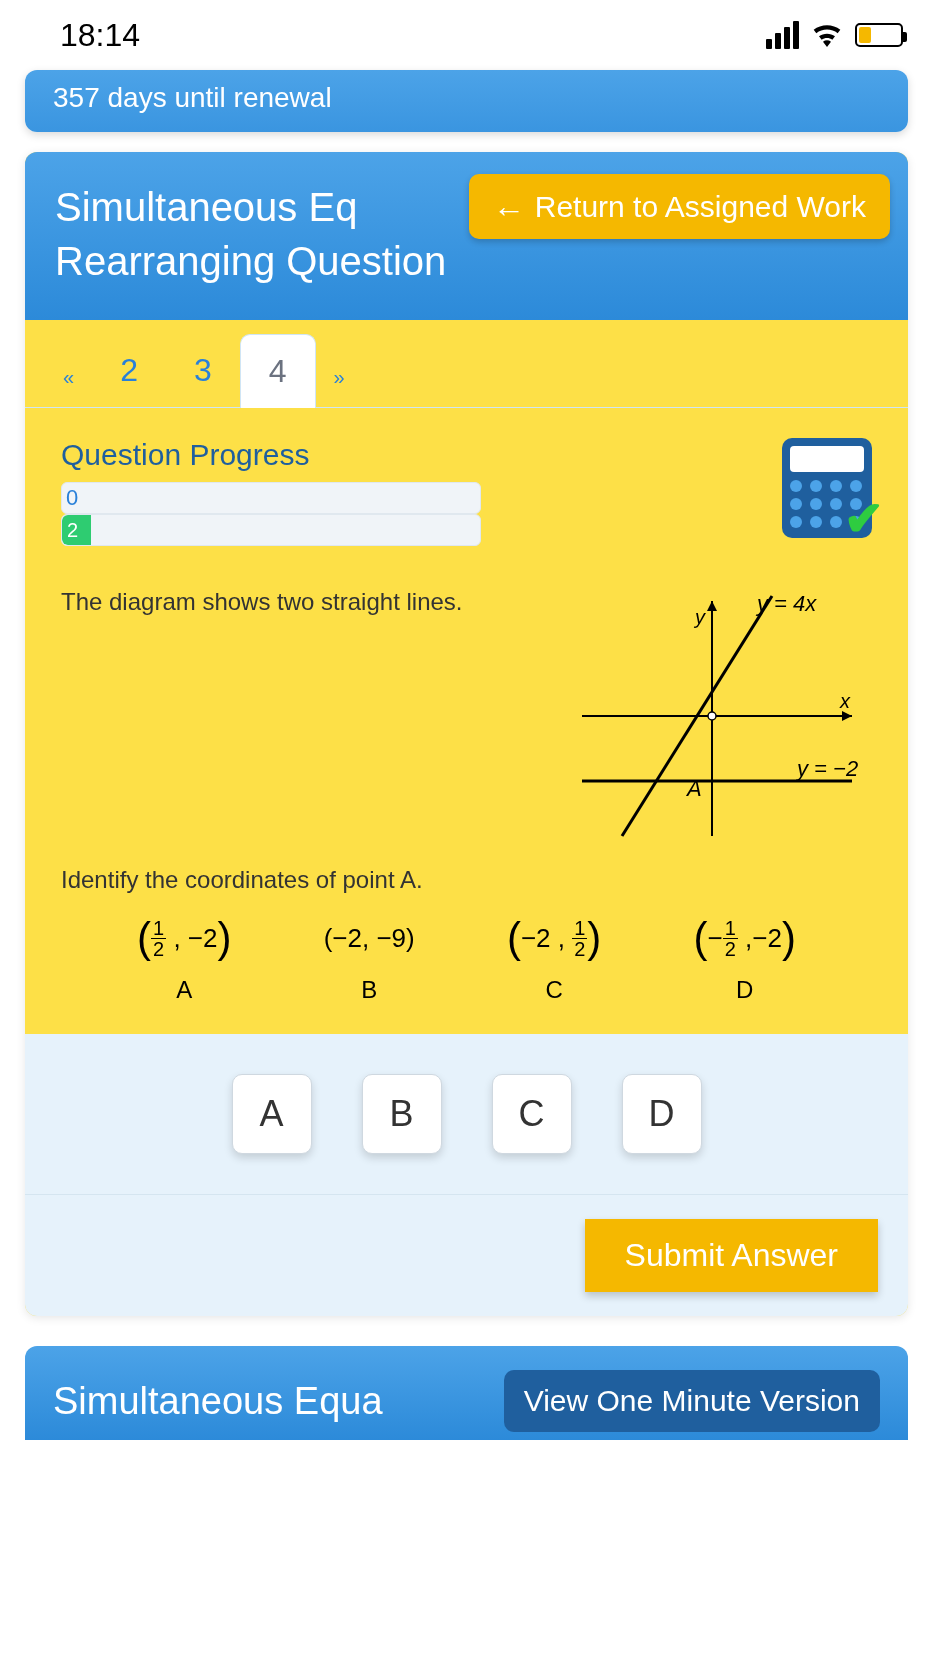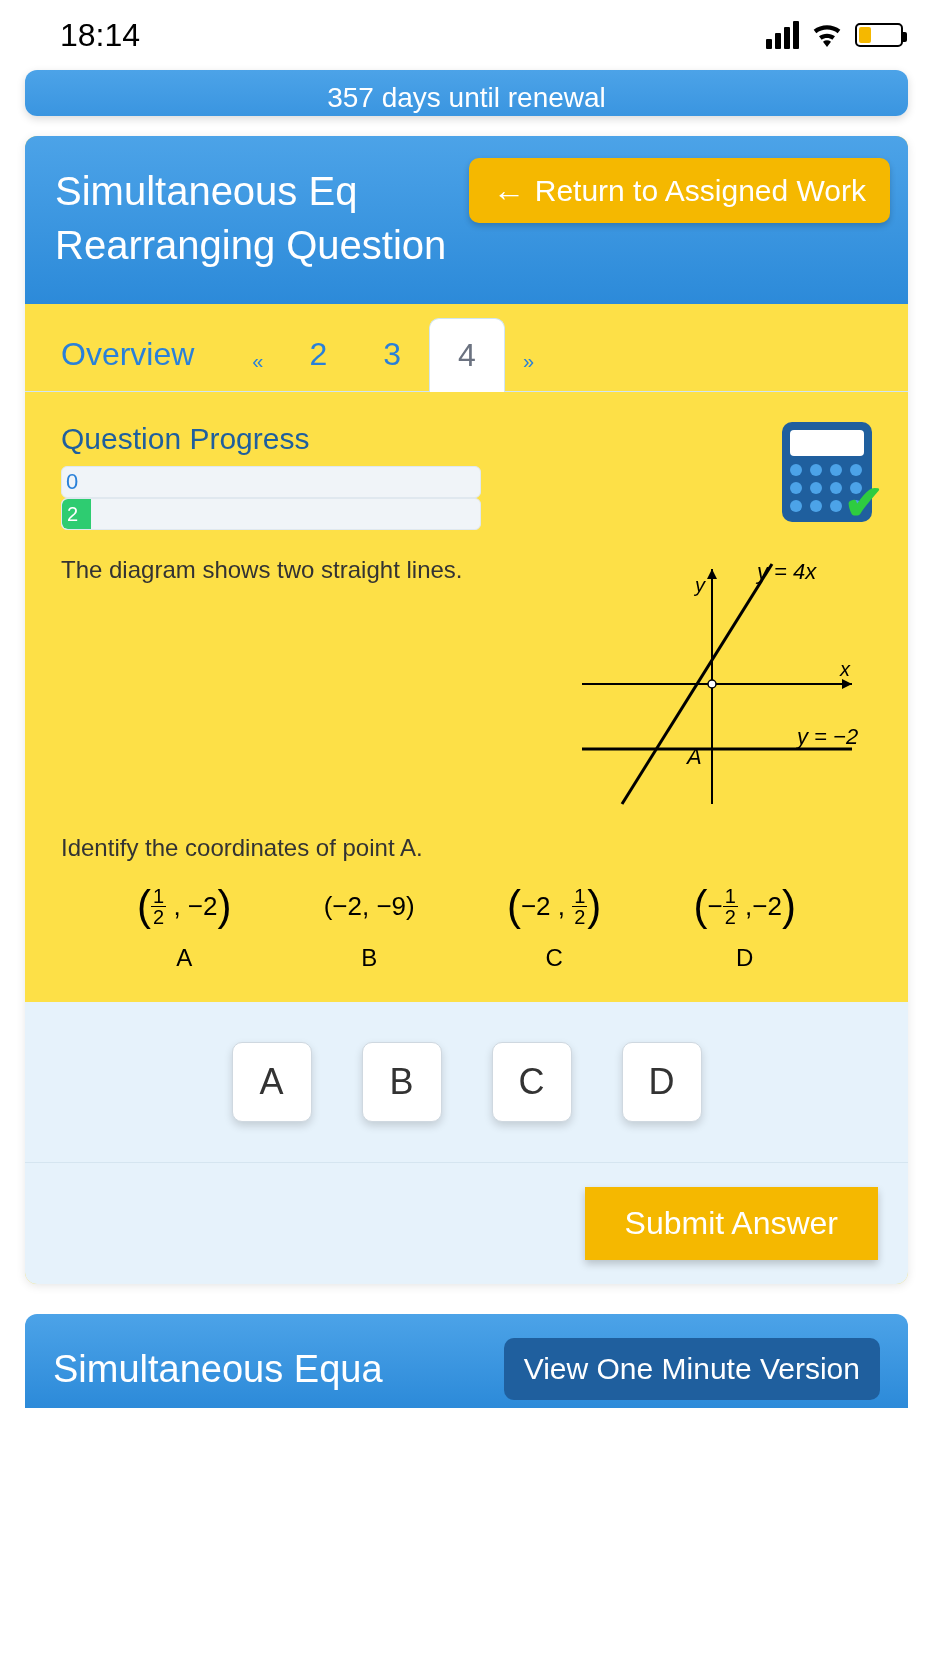--- a/index.html
+++ b/index.html
@@ -10,33 +10,33 @@
 .signal-bars{display:flex;gap:3px;align-items:flex-end}
 .signal-bars span{width:6px;background:#000;border-radius:1px}
 .signal-bars span:nth-child(1){height:10px}
 .signal-bars span:nth-child(2){height:16px}
 .signal-bars span:nth-child(3){height:22px}
 .signal-bars span:nth-child(4){height:28px}
 .wifi-icon{width:32px;height:24px}
 .battery{width:48px;height:24px;border:2px solid #000;border-radius:5px;position:relative;display:flex;align-items:center;padding:2px}
 .battery::after{content:"";position:absolute;right:-6px;top:7px;width:4px;height:10px;background:#000;border-radius:0 2px 2px 0}
 .battery-fill{width:30%;height:100%;background:#f5b800;border-radius:2px}
-.renewal-banner{margin:0 25px 20px 25px;background:linear-gradient(180deg,#4ca3e8 0%,#3a95e0 100%);border-radius:12px;padding:12px 28px 2px 28px;color:#fff;font-size:28px;text-align:center;box-shadow:0 3px 8px rgba(0,0,0,0.15)}
+.renewal-banner{margin:0 25px 20px 25px;background:linear-gradient(180deg,#4ca3e8 0%,#3a95e0 100%);border-radius:12px;padding:12px 28px 18px 28px;color:#fff;font-size:28px;text-align:left;box-shadow:0 3px 8px rgba(0,0,0,0.15)}
 .main-card{margin:0 25px;background:#fde047;border-radius:12px;overflow:hidden;box-shadow:0 2px 10px rgba(0,0,0,0.1)}
 .card-header{background:linear-gradient(180deg,#4ca3e8 0%,#2c8ad9 100%);padding:28px 30px 32px 30px;position:relative}
 .card-title{color:#fff;font-size:40px;font-weight:400;line-height:1.35}
 .return-btn{position:absolute;right:18px;top:22px;background:#f5b800;color:#fff;font-size:30px;padding:14px 24px;border-radius:10px;display:flex;align-items:center;gap:10px;box-shadow:0 3px 6px rgba(0,0,0,0.2);cursor:pointer}
 .return-btn .arrow{font-size:32px;font-weight:700}
 .tabs{display:flex;align-items:flex-end;padding:0 20px;border-bottom:1px solid #d0e5f5;margin-top:14px}
 .tab{padding:18px 28px;color:#2980d9;font-size:32px;cursor:pointer}
 .tab.overview{padding-left:16px;padding-right:40px}
 .tab.nav-arrow{font-size:20px;color:#2980d9;padding:18px 18px}
 .tab.active{background:#fff;border:1px solid #d0e5f5;border-bottom:none;border-radius:10px 10px 0 0;color:#6b7280;margin-bottom:-1px}
 .content{padding:30px 36px 0 36px}
-.progress-row{display:flex;justify-content:center;align-items:flex-start;margin-bottom:24px}
+.progress-row{display:flex;justify-content:center;align-items:flex-start;margin-bottom:40px}
 .progress-col{flex:1}
 .prog-heading{color:#1f5f9e;font-size:30px;font-weight:500;margin-bottom:10px}
 .prog-bar{width:420px;height:32px;background:#f0f4f8;border-radius:6px;position:relative;overflow:hidden;border:1px solid #e0e8ef}
 .prog-bar .val{position:absolute;left:4px;top:2px;color:#2980d9;font-size:22px}
 .prog-fill{position:absolute;left:0;top:0;height:100%;background:#2ecc71;border-radius:6px 0 0 6px;color:#fff;font-size:20px;display:flex;align-items:center;padding-left:5px}
 .calc-icon{width:90px;height:100px;background:#1f5f9e;border-radius:10px;padding:8px;position:relative}
 .calc-screen{height:26px;background:#fff;border-radius:4px;margin-bottom:8px}
 .calc-dots{display:grid;grid-template-columns:repeat(4,1fr);gap:6px}
 .calc-dots span{width:12px;height:12px;background:#4ca3e8;border-radius:50%}
 .check{position:absolute;right:-12px;bottom:-8px;color:#2ecc40;font-size:48px;font-weight:700}
@@ -94,21 +94,20 @@
       <span>Simultaneous Eq</span><br>
       <span>Rearranging Question</span>
     </div>
     <div class="return-btn">
       <span class="arrow">←</span>
       <span>Return to Assigned Work</span>
     </div>
   </div>
 
   <div class="tabs">
-    <div class="tab overview">Overview</div>
     <div class="tab nav-arrow">«</div>
     <div class="tab">2</div>
     <div class="tab">3</div>
     <div class="tab active">4</div>
     <div class="tab nav-arrow">»</div>
   </div>
 
   <div class="content">
     <div class="progress-row">
       <div class="progress-col">

